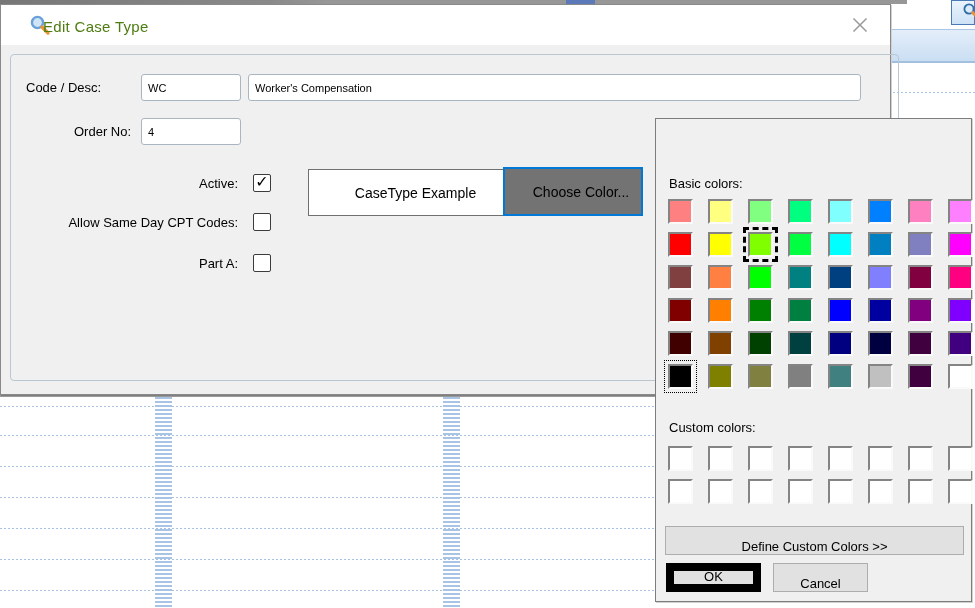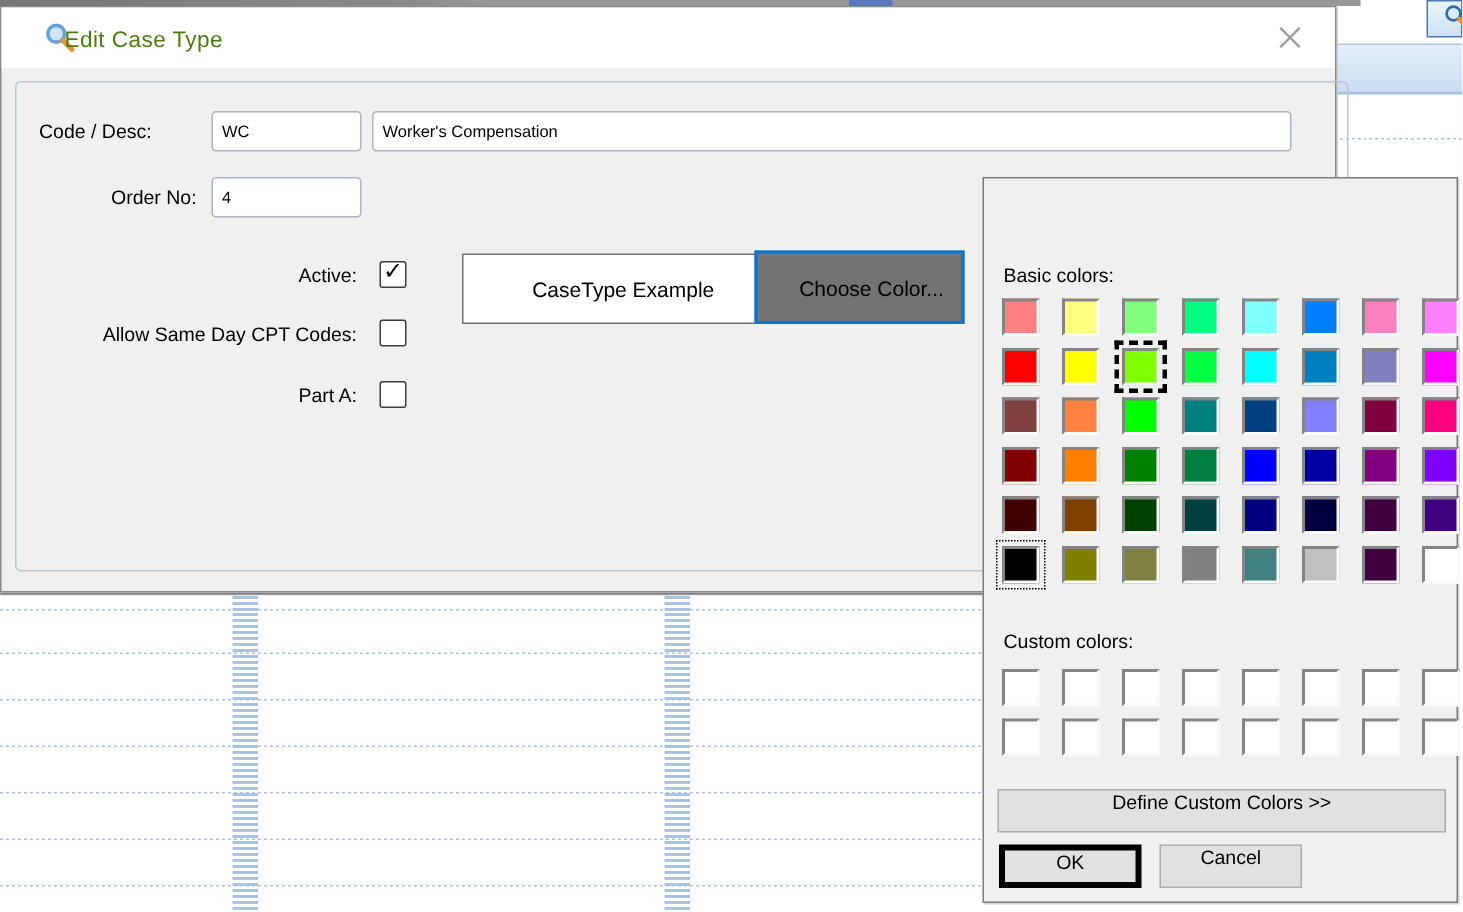--- a/index.html
+++ b/index.html
@@ -48,22 +48,22 @@
   #color-title{position:absolute;left:17px;top:13px;font-size:15px;color:#1a1a1a;}
   .section-label{position:absolute;font-size:13px;color:#000;}
   .cgrid{position:absolute;display:grid;grid-template-columns:repeat(8,25px);column-gap:15px;row-gap:8px;}
   #basic-grid{left:12px;top:80px;}
   #custom-grid{left:12px;top:327px;}
   .swatch{width:25px;height:25px;box-sizing:border-box;border:2px solid;
           border-color:#848484 #fafafa #fafafa #848484;cursor:default;}
   .swatch.selected{outline:3px dashed #000;outline-offset:2px;}
   .swatch.focused{outline:1px dotted #000;outline-offset:3px;}
   .winbtn{position:absolute;background:#e1e1e1;border:1px solid #adadad;box-sizing:border-box;
-          display:flex;align-items:flex-start;justify-content:center;font-size:13px;cursor:default;}
-  #ok-btn{border:4px solid #000000;}
+          display:flex;align-items:flex-end;justify-content:center;font-size:13px;cursor:default;}
+  #ok-btn{border:8px solid #000000;}
 </style>
 </head>
 <body>
 
 <div id="screen">
 
   <div class="abs" id="top-strip"></div>
   <div class="abs" id="top-strip-accent"></div>
 
   <div class="abs" id="search-btn">

